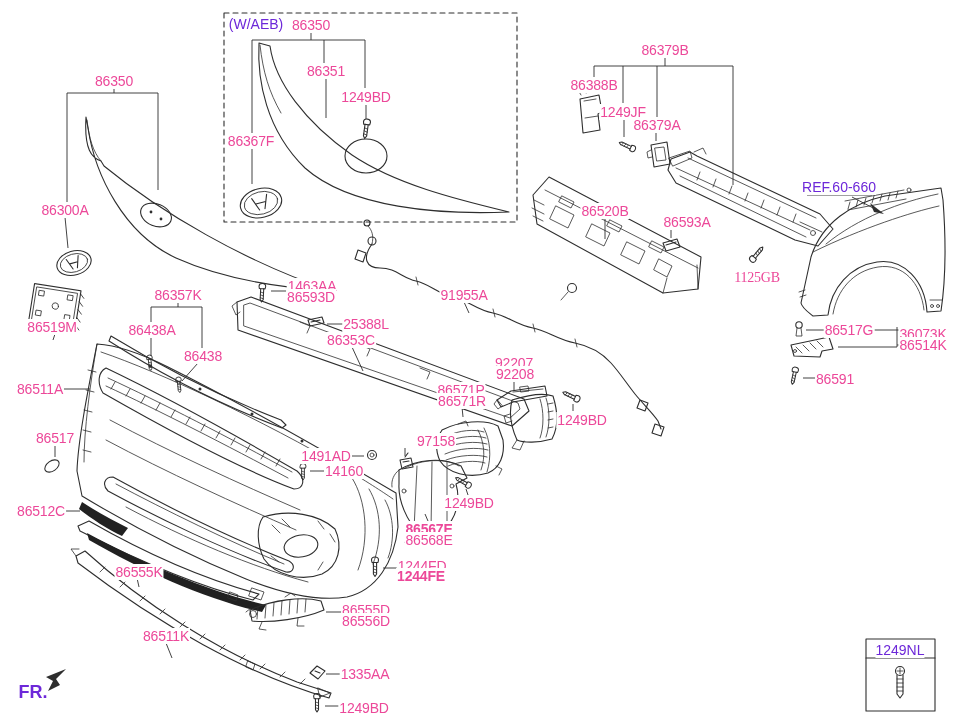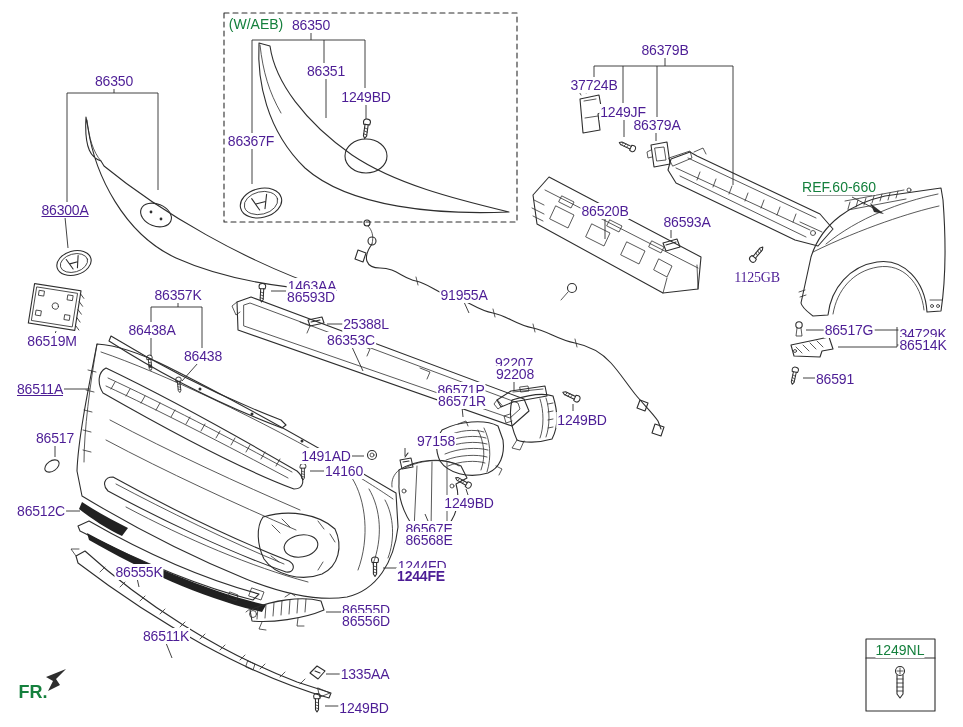--- a/index.html
+++ b/index.html
@@ -1,23 +1,23 @@
 <!DOCTYPE html>
 <html><head>
 <meta charset="utf-8">
 <style>
   html,body{margin:0;padding:0;background:#fff;}
   #stage{position:relative;width:963px;height:727px;background:#ffffff;overflow:hidden;
          font-family:"Liberation Sans",sans-serif;}
   #linework{position:absolute;left:0;top:0;}
   .part-label{position:absolute;transform:translate(-50%,-50%);
-              font:14px "Liberation Sans",sans-serif;color:#4c1d95;
+              font:14px "Liberation Sans",sans-serif;color:#ec4899;
               white-space:nowrap;letter-spacing:-0.2px;background:#fff;padding:0 1px;}
   .static-label{position:absolute;transform:translate(-50%,-50%);
-              font:14px "Liberation Sans",sans-serif;color:#15803d;white-space:nowrap;background:#fff;}
+              font:14px "Liberation Sans",sans-serif;color:#6d28d9;white-space:nowrap;background:#fff;}
   .fr-label{font-weight:bold;font-size:18px;background:transparent;}
   .legend-label{font-weight:normal;}
   svg .ln{stroke:#2e2e2e;fill:none;stroke-width:1.1;stroke-linejoin:round;stroke-linecap:round;}
   svg .thin{stroke-width:0.8;}
   svg .callout{stroke:#2e2e2e;fill:none;stroke-width:0.9;}
   svg .dash{stroke-dasharray:5 3;stroke-width:0.9;}
   svg .dashdot{stroke-dasharray:8 3 1.5 3;stroke-width:0.9;}
   svg .darkfill{fill:#212121;stroke:none;}
   svg .dot{fill:#2e2e2e;stroke:none;}
 </style>
@@ -294,58 +294,58 @@
       <circle class="ln" cx="900" cy="671" r="4.5"></circle>
       <path class="ln thin" d="M897,671 h6 M900,668 v6"></path>
       <path class="ln" d="M897,675 L897,694 L900,698 L903,694 L903,675"></path>
       <path class="ln thin" d="M897,679 h6 M897,683 h6 M897,687 h6 M897,691 h6"></path>
     </g>
   </g>
 </svg>
 
 <div id="label-layer">
       <div class="part-label" style="left: 114px; top: 81px;">86350</div>
-      <div class="part-label" style="left: 65px; top: 210px; text-decoration: underline;">86300A</div>
-      <div class="part-label" style="left: 52px; top: 341px;">86519M</div>
+      <div class="part-label" style="left: 65px; top: 210px;">86300A</div>
+      <div class="part-label" style="left: 52px; top: 327px;">86519M</div>
       <div class="part-label" style="left: 311px; top: 25px;">86350</div>
       <div class="part-label" style="left: 326px; top: 71px; text-align: right;">86351</div>
       <div class="part-label" style="left: 366px; top: 97px;">1249BD</div>
       <div class="part-label" style="left: 251px; top: 141px;">86367F</div>
       <div class="part-label" style="left: 665px; top: 50px;">86379B</div>
-      <div class="part-label" style="left: 594px; top: 85px;">37724B</div>
+      <div class="part-label" style="left: 594px; top: 85px;">86388B</div>
       <div class="part-label" style="left: 623px; top: 112px;">1249JF</div>
       <div class="part-label" style="left: 657px; top: 125px;">86379A</div>
       <div class="part-label" style="left: 605px; top: 211px;">86520B</div>
       <div class="part-label" style="left: 671px; top: 222px; margin-left: 16px;">86593A</div>
       <div class="part-label" style="left: 757px; top: 278px; font-family: Liberation Serif, serif;">1125GB</div>
       <div class="part-label" style="left: 849px; top: 330px;">86517G</div>
-      <div class="part-label" style="left: 923px; top: 334px;">34729K</div>
+      <div class="part-label" style="left: 923px; top: 334px;">36073K</div>
       <div class="part-label" style="left: 923px; top: 345px;">86514K</div>
       <div class="part-label" style="left: 835px; top: 379px;">86591</div>
       <div class="part-label" style="left: 464px; top: 295px;">91955A</div>
       <div class="part-label" style="left: 312px; top: 286px;">1463AA</div>
       <div class="part-label" style="left: 311px; top: 297px;">86593D</div>
       <div class="part-label" style="left: 366px; top: 324px;">25388L</div>
       <div class="part-label" style="left: 351px; top: 340px;">86353C</div>
       <div class="part-label" style="left: 178px; top: 295px;">86357K</div>
       <div class="part-label" style="left: 152px; top: 330px;">86438A</div>
       <div class="part-label" style="left: 203px; top: 356px;">86438</div>
-      <div class="part-label" style="left: 40px; top: 389px; text-decoration: underline;">86511A</div>
+      <div class="part-label" style="left: 40px; top: 389px;">86511A</div>
       <div class="part-label" style="left: 55px; top: 438px;">86517</div>
       <div class="part-label" style="left: 41px; top: 511px;">86512C</div>
       <div class="part-label" style="left: 514px; top: 363px;">92207</div>
       <div class="part-label" style="left: 515px; top: 374px;">92208</div>
       <div class="part-label" style="left: 461px; top: 390px;">86571P</div>
       <div class="part-label" style="left: 462px; top: 401px;">86571R</div>
       <div class="part-label" style="left: 582px; top: 420px;">1249BD</div>
       <div class="part-label" style="left: 405px; top: 441px; margin-left: 31px;">97158</div>
       <div class="part-label" style="left: 326px; top: 456px;">1491AD</div>
       <div class="part-label" style="left: 344px; top: 471px;">14160</div>
       <div class="part-label" style="left: 469px; top: 503px;">1249BD</div>
-      <div class="part-label" style="left: 429px; top: 529px;">86567E</div>
+      <div class="part-label" style="left: 429px; top: 529px; font-weight: bold;">86567E</div>
       <div class="part-label" style="left: 429px; top: 540px;">86568E</div>
       <div class="part-label" style="left: 422px; top: 566px;">1244FD</div>
       <div class="part-label" style="left: 421px; top: 576px; font-weight: bold;">1244FE</div>
       <div class="part-label" style="left: 139px; top: 572px;">86555K</div>
       <div class="part-label" style="left: 166px; top: 636px;">86511K</div>
       <div class="part-label" style="left: 366px; top: 610px;">86555D</div>
       <div class="part-label" style="left: 366px; top: 621px;">86556D</div>
       <div class="part-label" style="left: 365px; top: 674px;">1335AA</div>
       <div class="part-label" style="left: 364px; top: 708px;">1249BD</div>
     </div>

